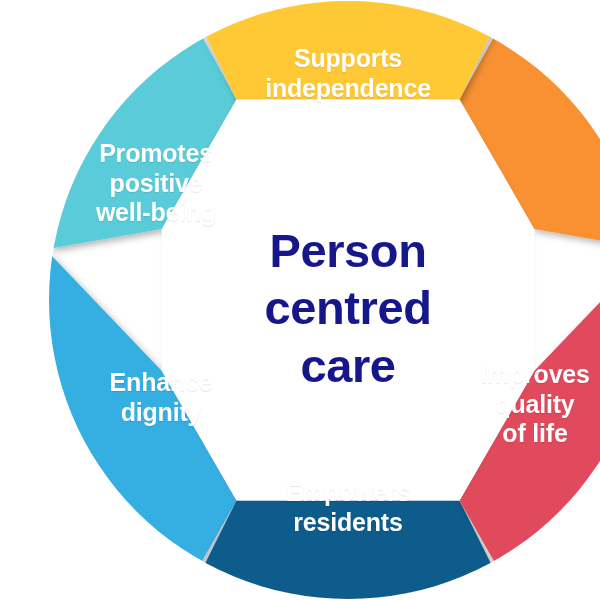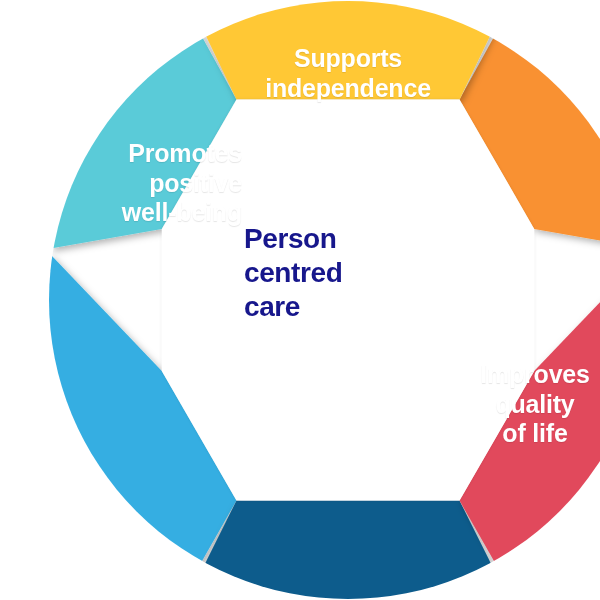--- a/index.html
+++ b/index.html
@@ -39,24 +39,25 @@
     white-space: pre-line;
     letter-spacing: -0.2px;
     text-shadow: 0 1px 1px rgba(0,0,0,0.10);
     pointer-events: none;
   }
   #center-title {
     position: absolute;
     left: 196px;
     top: 222px;
     width: 208px;
+    text-align: center;
     color: #17178c;
     font-family: "Liberation Sans", sans-serif;
     font-weight: bold;
-    font-size: 28px;
+    font-size: 47px;
     line-height: 1.22;
     white-space: pre-line;
     letter-spacing: -0.4px;
   }
 </style>
 </head>
 <body>
 
 <div id="diagram-root" style="background: rgb(255, 255, 255);">
 
@@ -126,23 +127,27 @@
   </svg>
 
   <div class="seg-label" style="left: 195px; top: 44px; width: 210px; color: rgb(255, 255, 255);">Supports
 independence</div>
 
 
   <div class="seg-label" style="left: 406px; top: 360px; width: 162px; color: rgb(255, 255, 255);">Improves
 quality
 of life</div>
 
+  <div class="seg-label" style="left: 195px; top: 478px; width: 210px; color: rgb(255, 255, 255);">Empowers
+residents</div>
 
+  <div class="seg-label" style="left: 32px; top: 368px; width: 162px; color: rgb(255, 255, 255);">Enhance
+dignity</div>
 
-  <div class="seg-label" style="left: 22px; top: 139px; width: 172px; color: rgb(255, 255, 255); text-align: right;">Promotes
+  <div class="seg-label" style="left: 22px; top: 139px; width: 172px; color: rgb(255, 255, 255);">Promotes
 positive
 well-being</div>
 
   <div id="center-title" style="color: rgb(23, 23, 140);">Person
 centred
 care</div>
 
 </div>
 
 </body></html>

